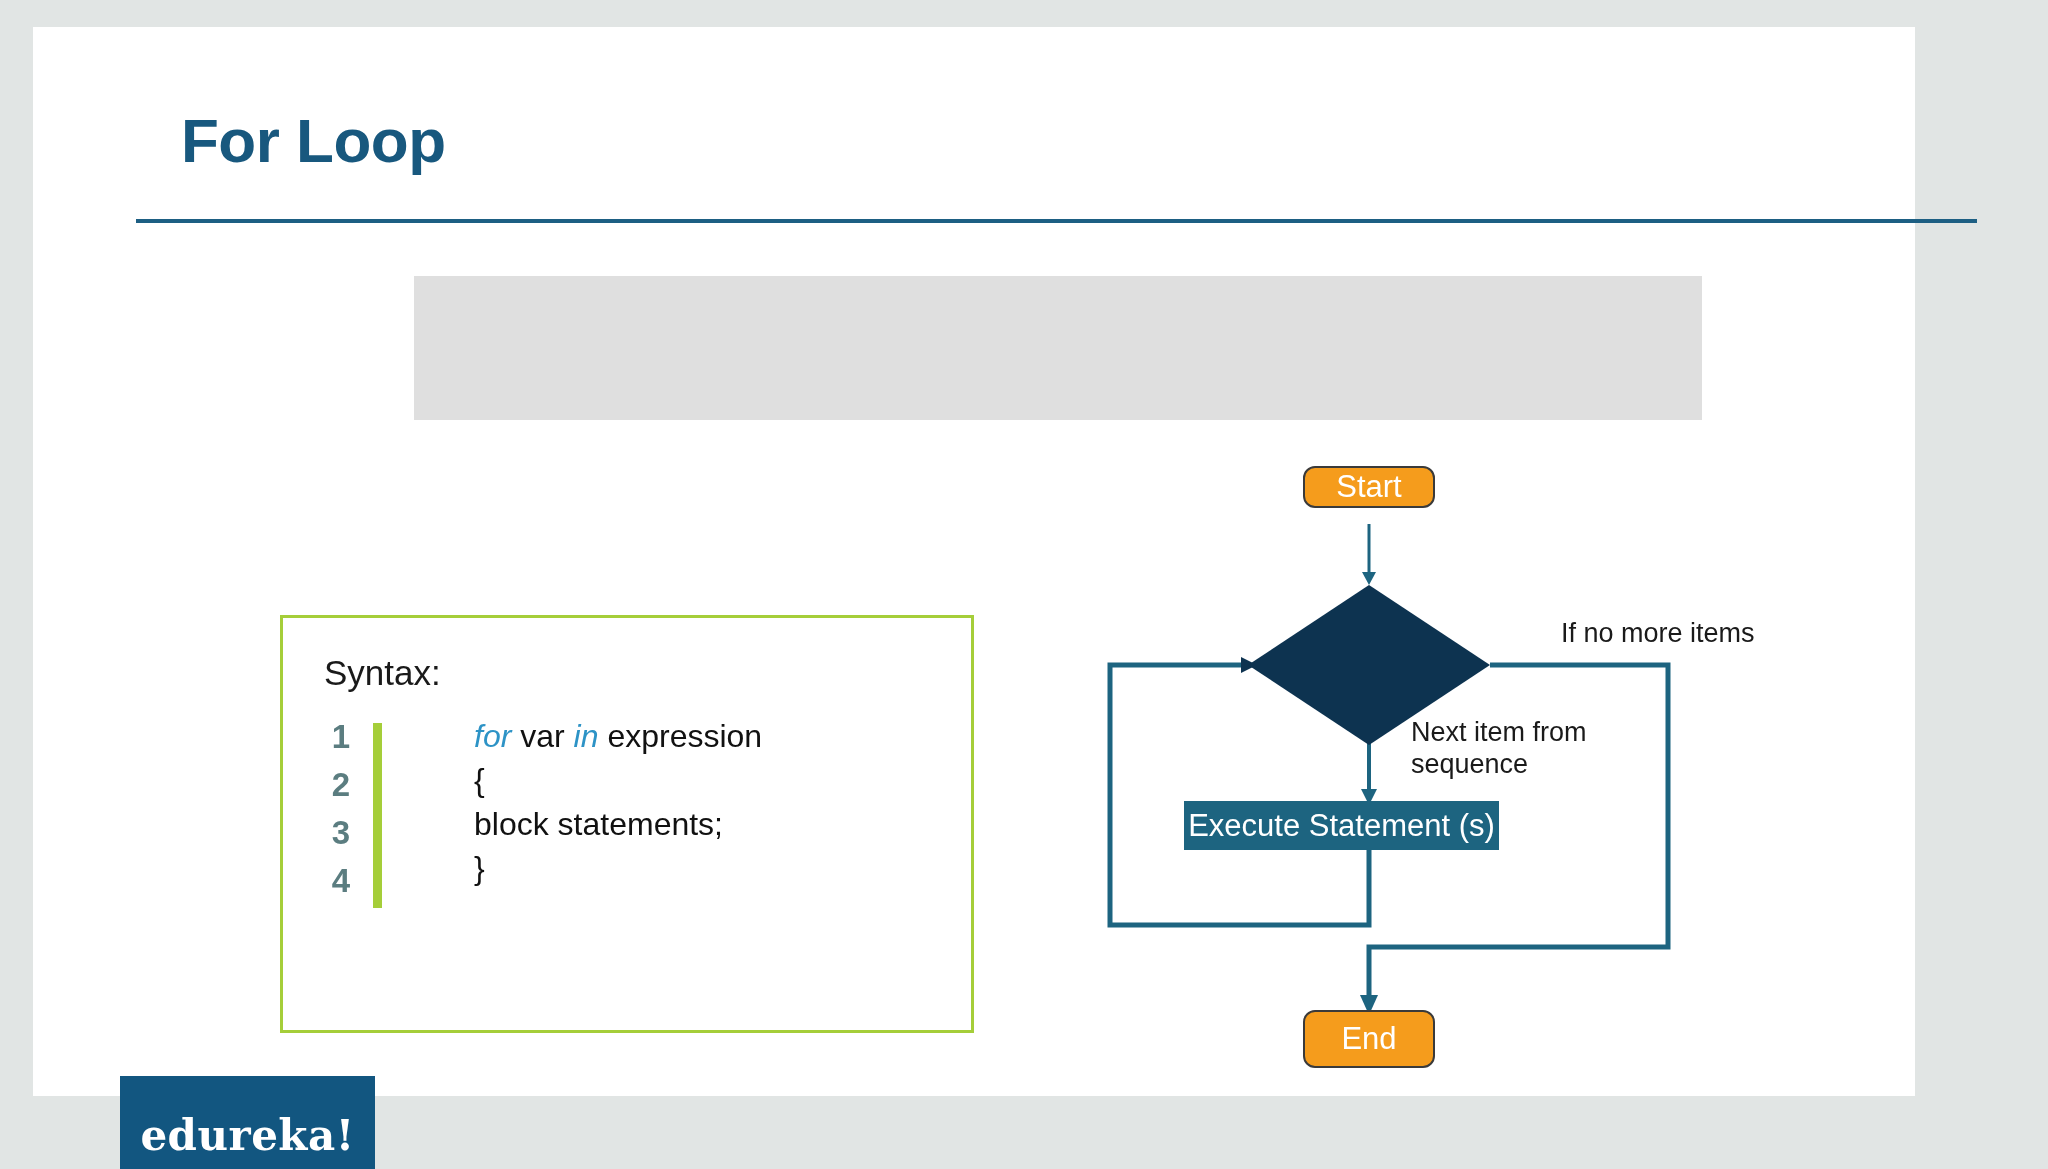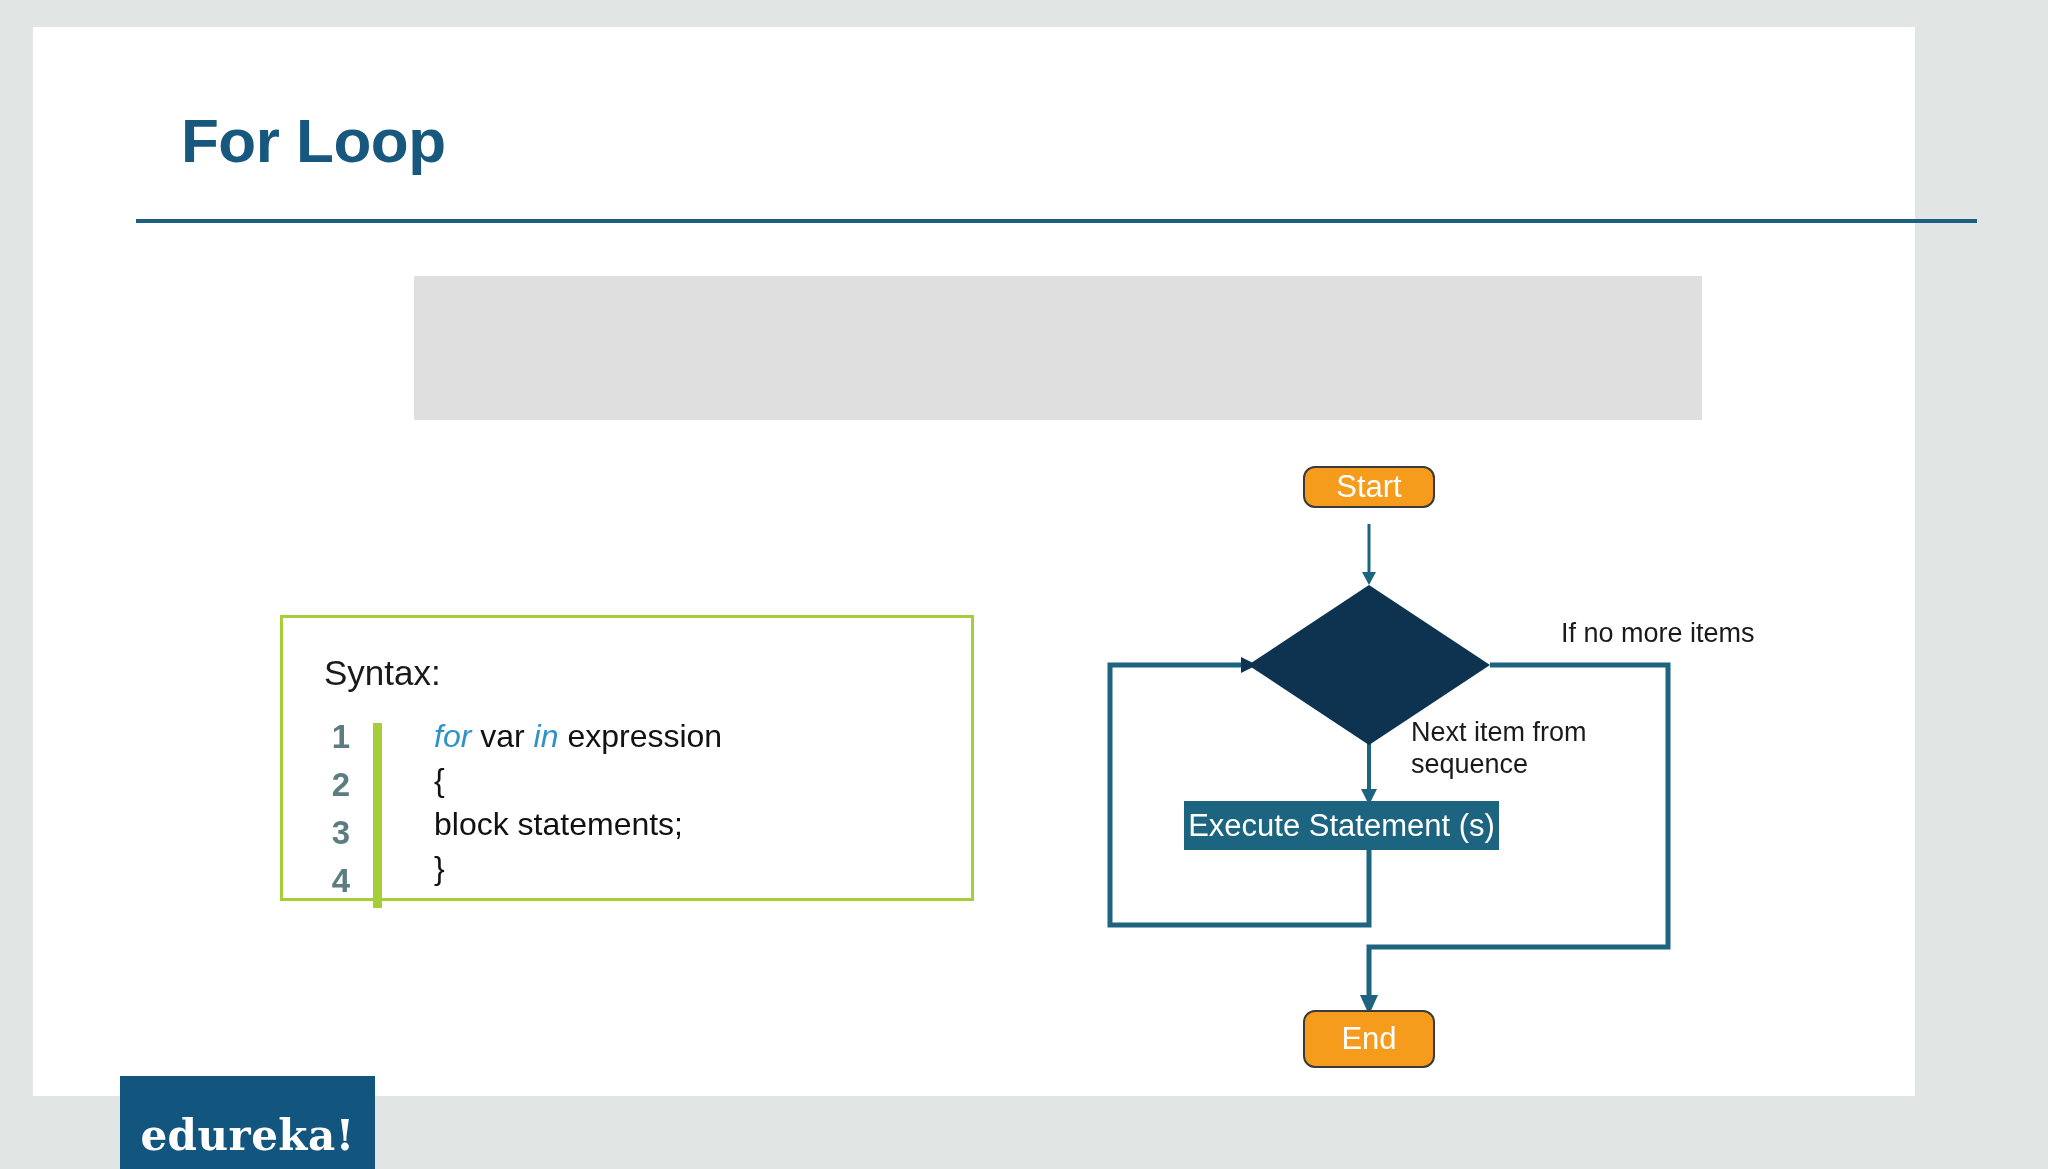--- a/index.html
+++ b/index.html
@@ -80,21 +80,21 @@
     padding: 0 18px;
     max-width: 1100px;
   }
 
   
   #syntax-card {
     position: absolute;
     left: 247px;
     top: 588px;
     width: 694px;
-    height: 286px;
+    height: 418px;
     background: #ffffff;
     border: 3px solid #a5ce39;
     box-sizing: border-box;
   }
   #syntax-label {
     position: absolute;
     left: 41px;
     top: 35px;
     font-size: 35px;
     color: #1a1a1a;
@@ -120,21 +120,21 @@
     align-self: stretch;
     background: #a5ce39;
     margin: 5px 0 2px 6px;
   }
   #code-lines {
     margin-left: 52px;
     font-size: 32px;
     color: #111111;
     line-height: 1.16;
   }
-  #code-lines .cl { height: 44px; white-space: nowrap; }
+  #code-lines .cl { height: 44px; white-space: nowrap; margin-left: 40px; }
   .kw {
     color: #2d93c6;
     font-style: italic;
   }
 
   
   #flow {
     position: absolute;
     left: 0;
     top: 0;

